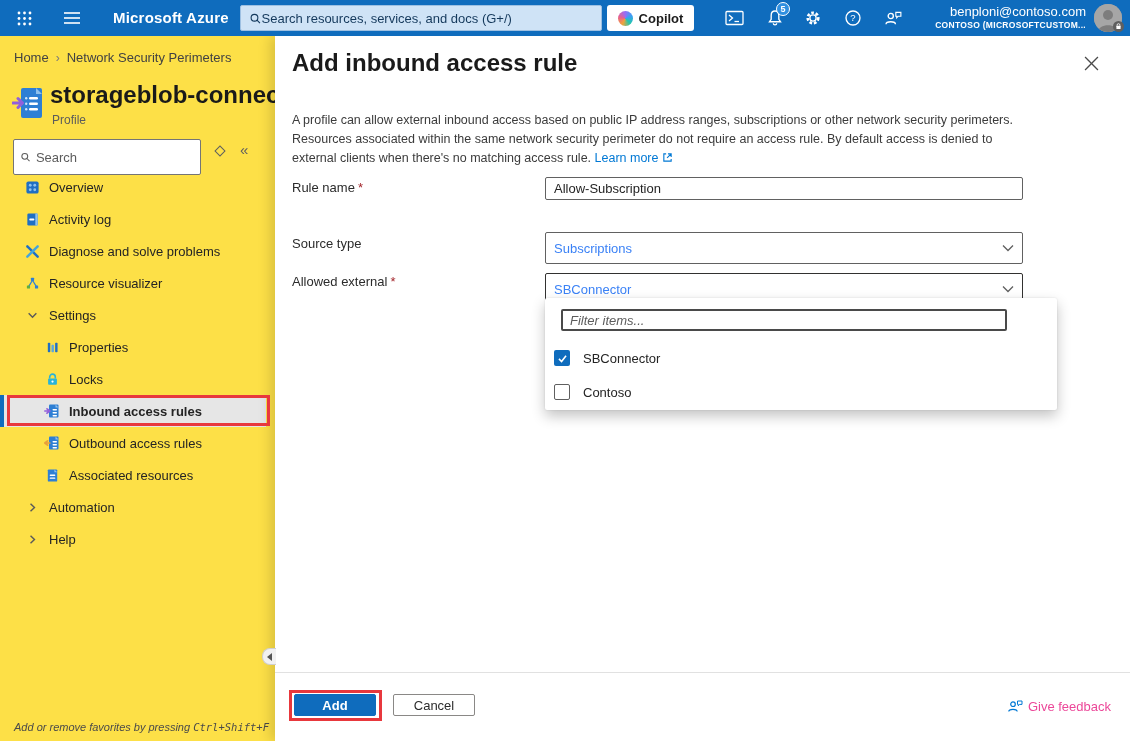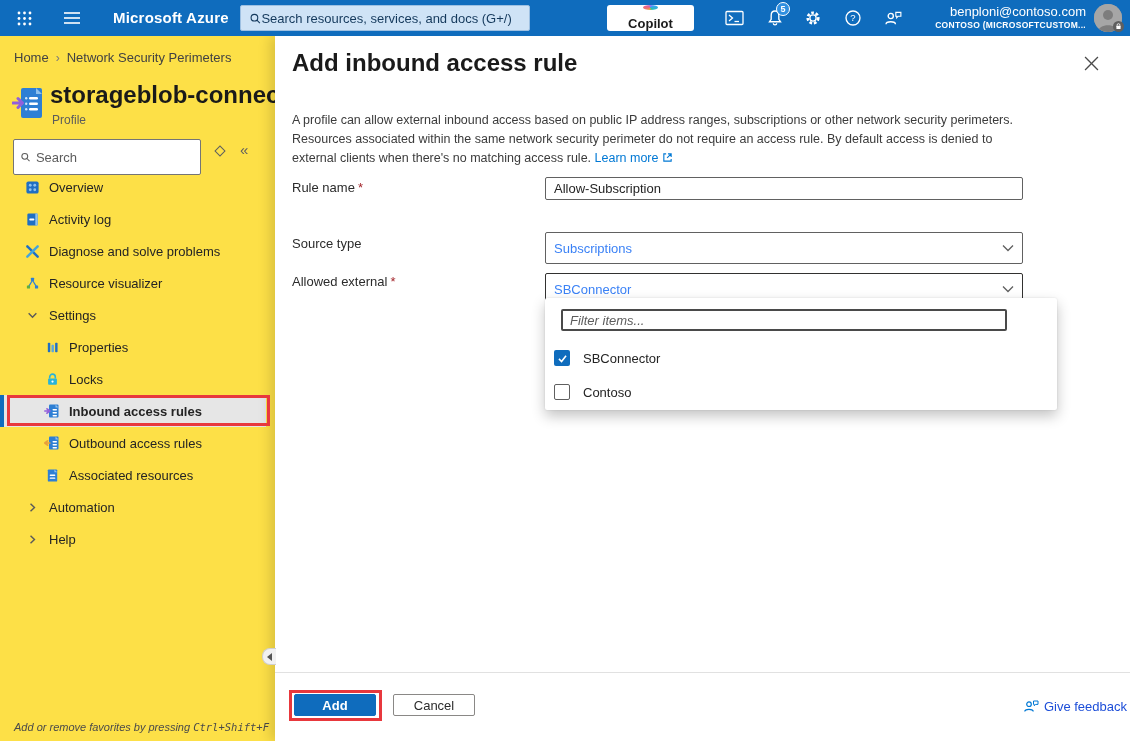--- a/index.html
+++ b/index.html
@@ -6,24 +6,24 @@
   html,body { width:1130px; height:741px; }
   body {
     position: relative; overflow: hidden; background:#fff;
     font-family:"Liberation Sans", sans-serif; color:#242424;
   }
 
   
   .topbar { position:absolute; top:0; left:0; right:0; height:36px; background:#0f6cbd; z-index:60; color:#fff; }
   .topbar .ibtn { position:absolute; top:8px; width:20px; height:20px; display:flex; align-items:center; justify-content:center; cursor:pointer; }
   .appname { position:absolute; left:113px; top:9px; font-size:15px; font-weight:bold; letter-spacing:.2px; white-space:nowrap; }
-  .gsearch { position:absolute; left:240px; top:5px; width:290px; height:26px; background:#cfe3f6; border:1px solid #9dc0e2; border-radius:2px; display:flex; align-items:center; padding:7px 8px; }
+  .gsearch { position:absolute; left:240px; top:5px; width:362px; height:26px; background:#cfe3f6; border:1px solid #9dc0e2; border-radius:2px; display:flex; align-items:center; padding:7px 8px; }
   .gsearch input { border:none; outline:none; background:transparent; font-family:inherit; font-size:13px; color:#14395c; width:100%; }
   .gsearch input::placeholder { color:#14395c; opacity:1; }
-  .copilot { position:absolute; left:607px; top:5px; width:87px; height:26px; background:#fff; border-radius:3px; display:flex; align-items:center; justify-content:center; gap:6px; cursor:pointer;flex-direction:column; }
+  .copilot { position:absolute; left:607px; top:5px; width:87px; height:26px; background:#fff; border-radius:3px; display:flex; align-items:center; justify-content:center; gap:6px; cursor:pointer; }
   .copilot-ic { width:15px; height:15px; border-radius:50%; background:conic-gradient(from 210deg,#f2a33a,#e8618c,#9a6cf5,#3aa0f3,#25c6ab,#f2a33a); }
   .copilot span { font-size:13px; color:#1b1b1b; font-weight:600; }
   .badge { position:absolute; left:776px; top:2px; width:14px; height:14px; background:#2f8fe0; border:1.5px solid #fff; border-radius:50%; color:#fff; font-size:9px; font-weight:bold; display:flex; align-items:center; justify-content:center; z-index:2; }
   .account { position:absolute; right:44px; top:4px; text-align:right; line-height:1.25; }
   .account .em { font-size:13px; }
   .account .tn { font-size:8.5px; font-weight:bold; letter-spacing:.3px; }
   .avatar { position:absolute; right:8px; top:4px; width:28px; height:28px; border-radius:50%; background:#9b9b9b; overflow:hidden; cursor:pointer; }
   .avatar svg { display:block; }
   .avlock { position:absolute; right:6px; top:21px; width:11px; height:11px; border-radius:50%; background:#5f5f5f; display:flex; align-items:center; justify-content:center; z-index:2; }
 
@@ -66,21 +66,21 @@
   .filter input { border:none; outline:none; width:100%; padding:0 7px; font-family:inherit; font-size:13px; font-style:italic; color:#444; }
   .filter input::placeholder { color:#5c5c5c; font-style:italic; opacity:1; }
   .opt { position:absolute; left:0; width:100%; height:32px; display:flex; align-items:center; cursor:pointer; }
   .cbx { width:16px; height:16px; margin-left:9px; margin-right:13px; border-radius:2px; display:flex; align-items:center; justify-content:center; }
   .cbx.on { background:#0f6cbd; }
   .cbx.off { background:#fff; border:1px solid #5f5f5f; }
   .opt span { font-size:13px; color:#242424; }
   .p-divider { position:absolute; left:0; right:0; top:636px; height:1px; background:#e1e1e1; }
   .btn-add { position:absolute; left:19px; top:658px; width:82px; height:22px; background:#0f6cbd; color:#fff; border:1px solid #0f6cbd; border-radius:2px; font-family:inherit; font-size:13px; font-weight:bold; cursor:pointer; }
   .btn-cancel { position:absolute; left:118px; top:658px; width:82px; height:22px; background:#fff; color:#2b2b2b; border:1px solid #8a8886; border-radius:2px; font-family:inherit; font-size:13px; cursor:pointer; }
-  .feedback { position:absolute; right:3px; top:662px; display:flex; align-items:flex-end; gap:5px; color:#1d4ed8; font-size:13px; cursor:pointer; text-decoration:none; }
+  .feedback { position:absolute; right:19px; top:662px; display:flex; align-items:flex-end; gap:5px; color:#ec4899; font-size:13px; cursor:pointer; text-decoration:none; }
 
   
   .anno { position:absolute; border:3px solid #e8383d; z-index:40; pointer-events:none; }
   .anno-side { left:7px; top:395px; width:263px; height:31px; }
   .anno-add { left:289px; top:690px; width:93px; height:31px; }
 
   
   .handle { position:absolute; left:262px; top:648px; width:14px; height:17px; background:#f1f1f1; border:1px solid #cfcfcf; border-right:none; border-radius:8px 0 0 8px; z-index:30; display:flex; align-items:center; justify-content:center; cursor:pointer; }
   .handle .tri { width:0; height:0; border-top:4px solid transparent; border-bottom:4px solid transparent; border-right:5px solid #555; }
 </style>

